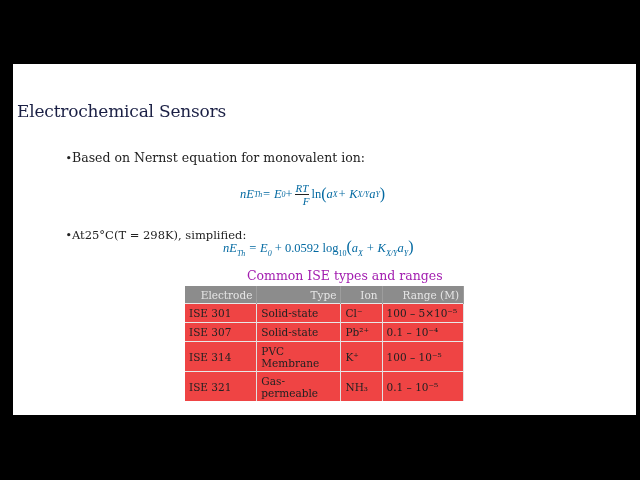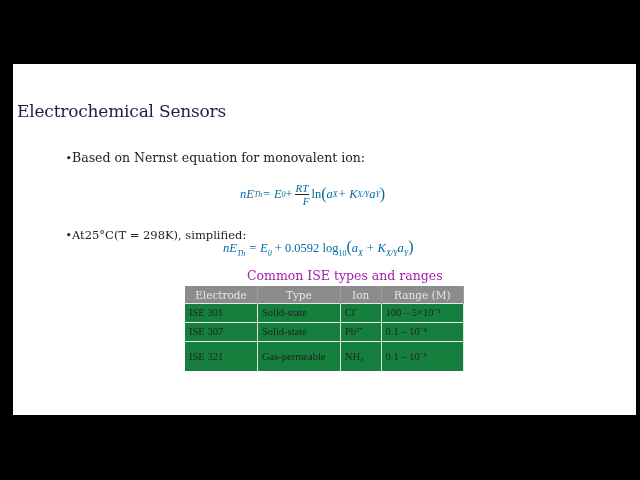--- a/index.html
+++ b/index.html
@@ -42,26 +42,26 @@
   .paren { font-style: normal; font-size: 16px; }
   .caption {
     position: absolute; left: 234px; top: 204px; font-size: 12.5px; color: #a21caf;
     font-family: "DejaVu Serif", serif;
   }
   table.ise {
     position: absolute; left: 172px; top: 222px; width: 279px;
     border-collapse: collapse; font-family: "DejaVu Serif", serif; font-size: 10.5px; color: #222;
   }
   table.ise th {
-    background: #8c8c8c; color: #e6e6e6; font-weight: normal; text-align: center;
+    background: #8c8c8c; color: #e6e6e6; font-weight: normal; text-align: right;
     padding: 2px 4px; height: 13px; border-right: 1px solid #9d9d9d;
   }
   table.ise td {
-    background: #15803d; padding: 1px 4px; border-top: 1px solid #e8e8e8;
-    border-right: 1px solid #e2e2e2; vertical-align: middle; line-height: 12px; font-family: Liberation Serif, serif;
+    background: #ef4444; padding: 1px 4px; border-top: 1px solid #e8e8e8;
+    border-right: 1px solid #e2e2e2; vertical-align: middle; line-height: 12px;
   }
   table.ise tr.row td { height: 16px; }
   table.ise tr.tall td { height: 27px; }
   .c1 { width: 66px; } .c2 { width: 79px; } .c3 { width: 34px; } .c4 { width: 80px; }
 </style>
 </head>
 <body>
 
 <div class="slide">
   <div class="title">Electrochemical Sensors</div>
@@ -117,20 +117,26 @@
         <td>Cl⁻</td>
         <td>100 – 5×10⁻⁵</td>
       </tr>
       <tr class="row">
         <td>ISE 307</td>
         <td>Solid-state</td>
         <td>Pb²⁺</td>
         <td>0.1 – 10⁻⁴</td>
       </tr>
       <tr class="tall">
+        <td>ISE 314</td>
+        <td>PVC Membrane</td>
+        <td>K⁺</td>
+        <td>100 – 10⁻⁵</td>
+      </tr>
+      <tr class="tall">
         <td>ISE 321</td>
         <td>Gas-permeable</td>
         <td>NH₃</td>
         <td>0.1 – 10⁻⁵</td>
       </tr>
     </tbody>
   </table>
 </div>
 
 </body></html>

